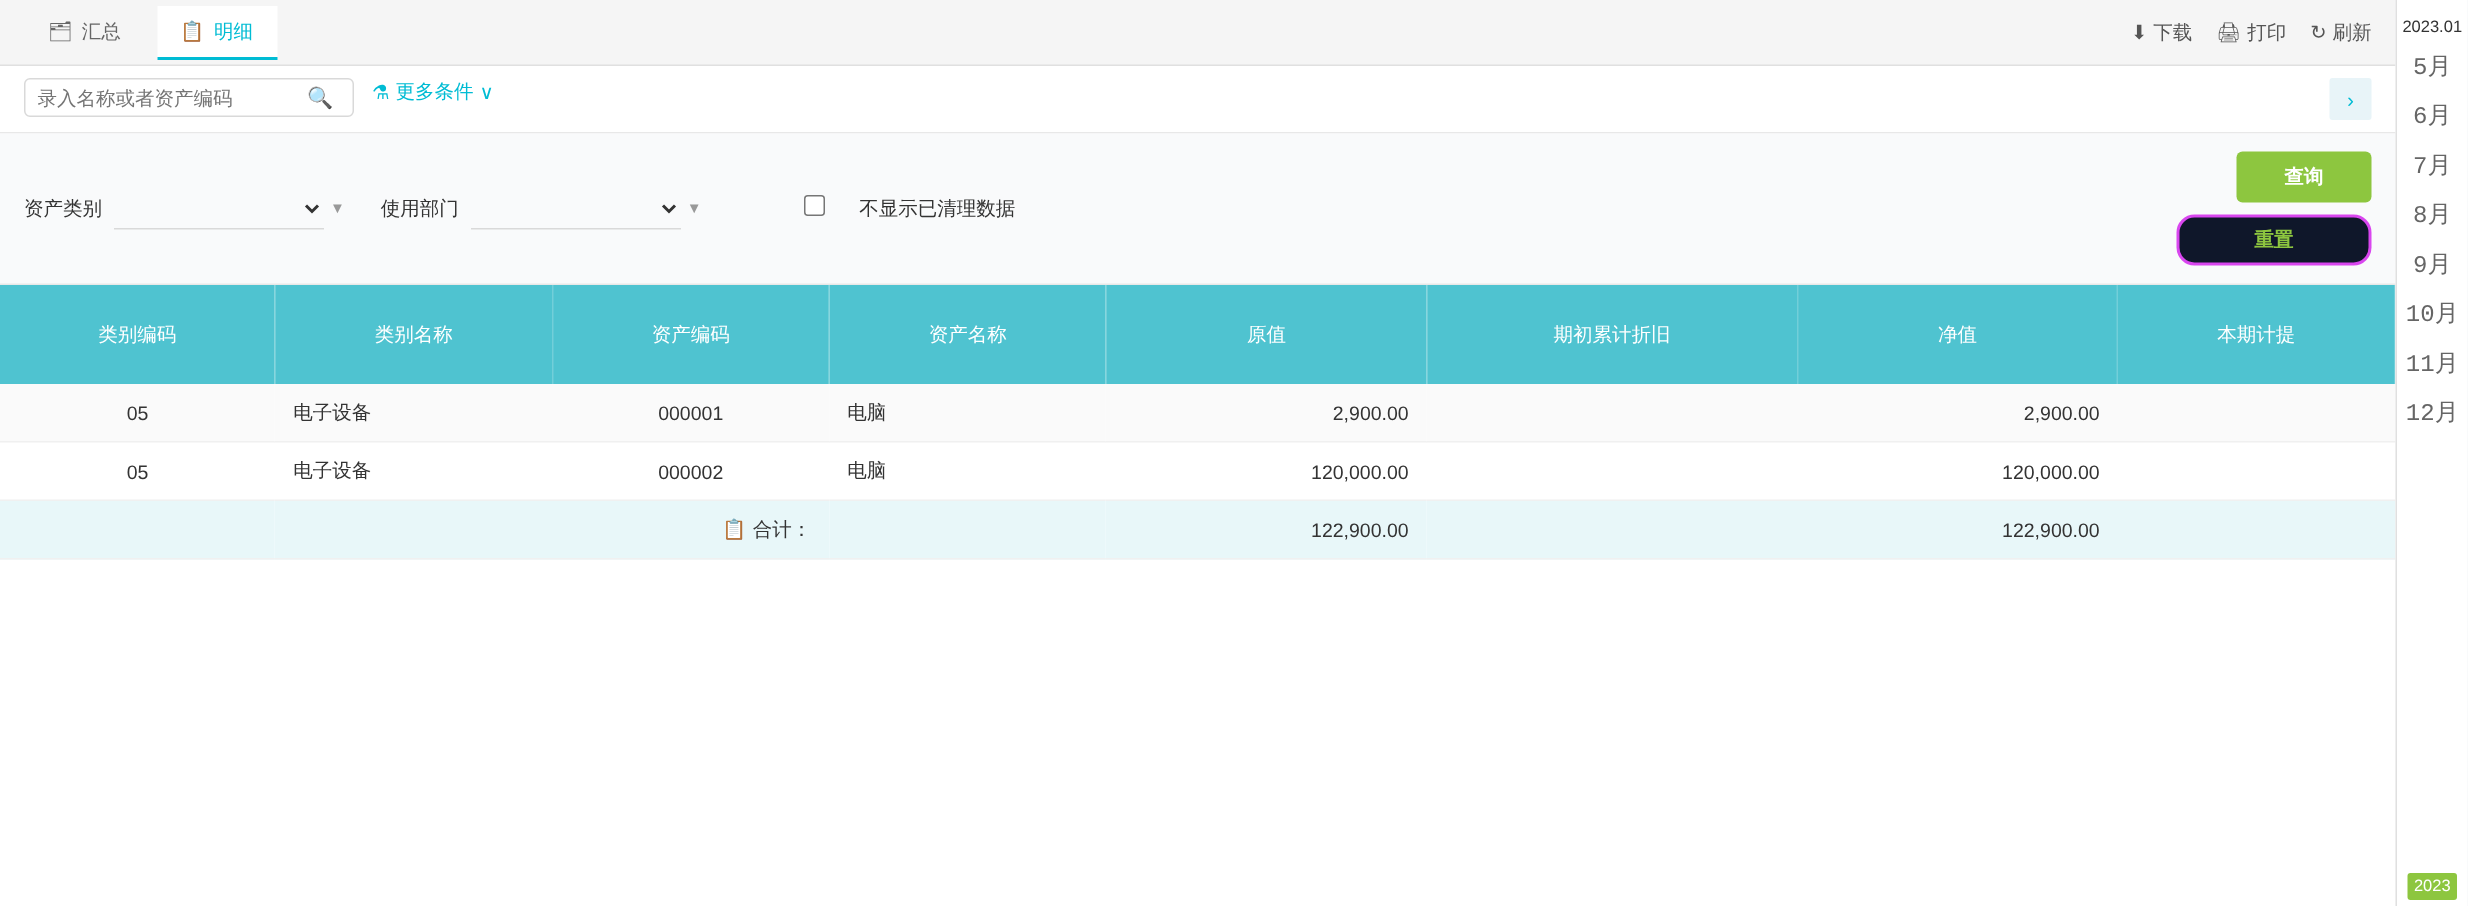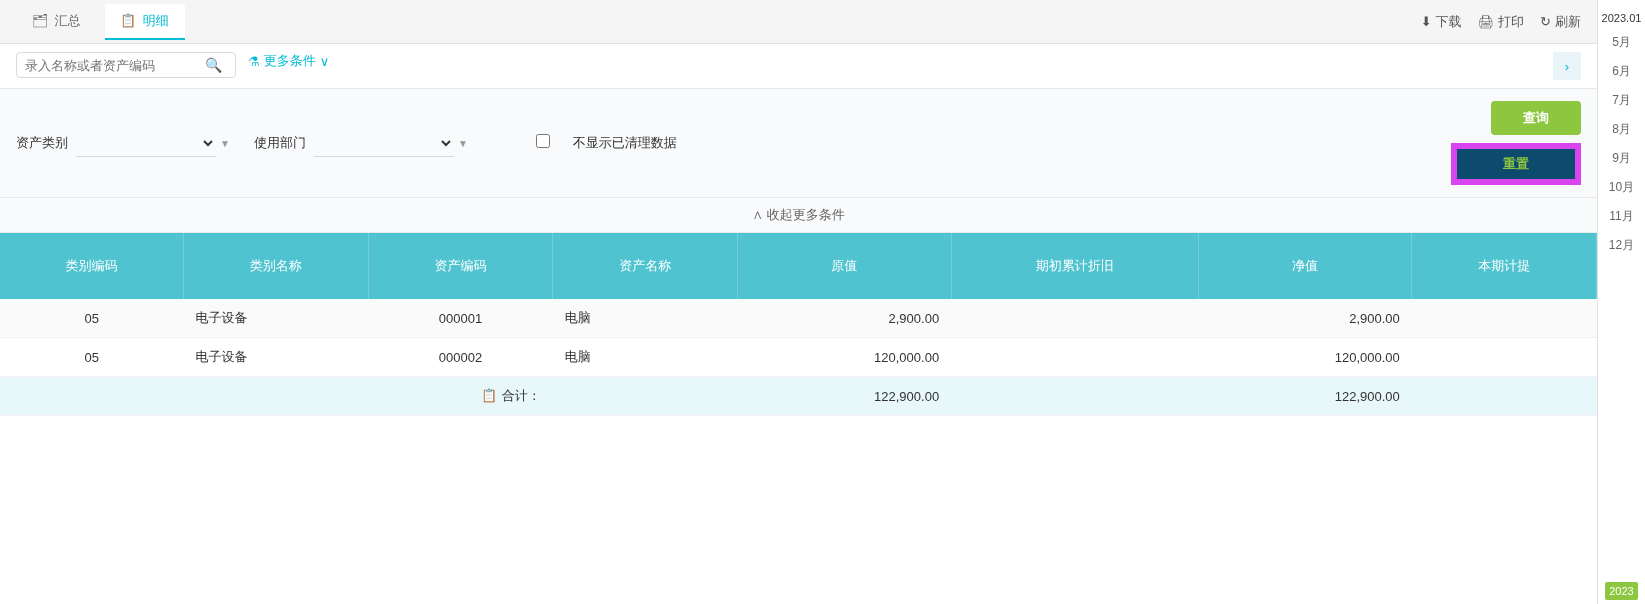--- a/index.html
+++ b/index.html
@@ -35,21 +35,21 @@
     .advanced-filter { background: #f9fafb; border-bottom: 1px solid #e8e8e8; padding: 12px 16px; display: flex; flex-direction: column; gap: 12px; }
     .filter-row { display: flex; align-items: center; gap: 24px; }
     .filter-item { display: flex; align-items: center; gap: 8px; }
     .filter-label { font-size: 13px; color: #333; white-space: nowrap; }
     .filter-select { border: none; border-bottom: 1px solid #d9d9d9; background: transparent; min-width: 140px; height: 28px; outline: none; font-size: 13px; color: #333; cursor: pointer; }
     .filter-select-wrap { position: relative; display: inline-flex; align-items: center; }
     .filter-select-wrap::after { content: '▼'; font-size: 10px; color: #999; margin-left: 4px; }
     .checkbox-wrap { display: flex; align-items: flex-start; gap: 23px; padding-left: 44px; }
     .checkbox-wrap input { width: 14px; height: 14px; }
     .btn-query { background: #8dc63f; color: #fff; border: none; padding: 8px 32px; border-radius: 4px; font-size: 13px; cursor: pointer; font-weight: bold; margin-left: 40px; }
-    .btn-reset { background: #0c4a6e; color: #8dc63f; border: 6px solid #d946ef; padding: 6px 32px; border-radius: 0; font-size: 13px; cursor: pointer; font-weight: bold; }
+    .btn-reset { background: #0f172a; color: #8dc63f; border: 2px solid #d946ef; padding: 6px 32px; border-radius: 12px; font-size: 13px; cursor: pointer; font-weight: bold; }
     .filter-actions { display: flex; flex-direction: column; gap: 8px; margin-left: auto; }
 
     
     .collapse-row { text-align: center; padding: 8px; background: #f9fafb; border-bottom: 1px solid #e8e8e8; }
     .collapse-btn { color: #666; cursor: pointer; font-size: 13px; }
 
     
     .table-wrap { flex: 1; overflow: auto; }
     table { width: 100%; border-collapse: collapse; }
     thead tr { background: #4fc3d0; color: #fff; }
@@ -57,21 +57,21 @@
     tbody tr { background: #fff; }
     tbody tr:nth-child(odd) { background: #fafafa; }
     tbody tr.total-row { background: #e8f7f9; }
     tbody td { padding: 10px 12px; font-size: 13px; border-bottom: 1px solid #f0f0f0; white-space: nowrap; }
     .text-right { text-align: right; }
     .text-center { text-align: center; }
 
     
     .right-sidebar { width: 48px; background: #fff; border-left: 1px solid #e0e0e0; display: flex; flex-direction: column; align-items: center; padding-top: 8px; }
     .sidebar-date { font-size: 11px; color: #333; padding: 4px 2px; text-align: center; writing-mode: horizontal-tb; }
-    .sidebar-month { font-size: 12px; color: #666; padding: 6px 2px; cursor: pointer; text-align: center; }
+    .sidebar-month { font-size: 16px; color: #666; padding: 6px 2px; cursor: pointer; text-align: center; font-family: Liberation Mono, monospace; }
     .sidebar-year-badge { background: #8dc63f; color: #fff; font-size: 11px; padding: 3px 4px; border-radius: 2px; margin-top: auto; margin-bottom: 4px; }
 
     .total-icon { color: #00bcd4; margin-right: 4px; }
   </style>
 </head>
 <body>
 
 <div class="main-container">
 
 
@@ -137,26 +137,20 @@
         <input type="checkbox" style="">
         <span>不显示已清理数据</span>
       </div>
       <div class="filter-actions">
         <button class="btn-query">查询</button>
         <button class="btn-reset">重置</button>
       </div>
     </div>
   </div>
 
-  <div class="collapse-row">
-    <span class="collapse-btn">
-      <span>∧</span>
-      <span>收起更多条件</span>
-    </span>
-  </div>
 
   <div class="table-wrap">
     <table>
       <thead>
         <tr>
           <th>类别编码</th>
           <th>类别名称</th>
           <th>资产编码</th>
           <th>资产名称</th>
           <th>原值</th>

